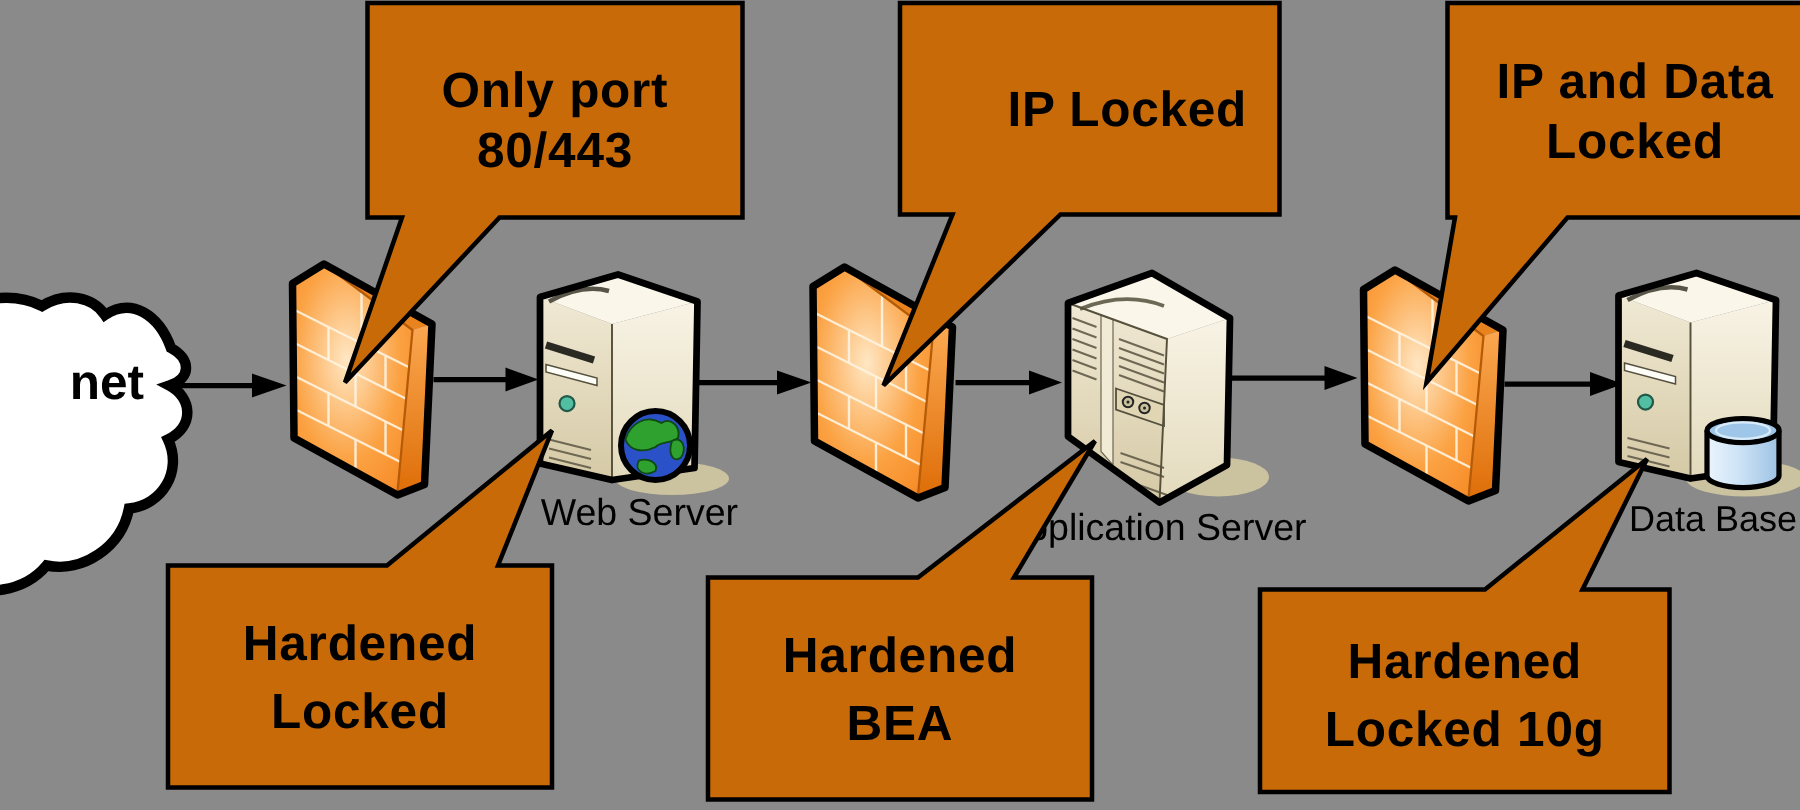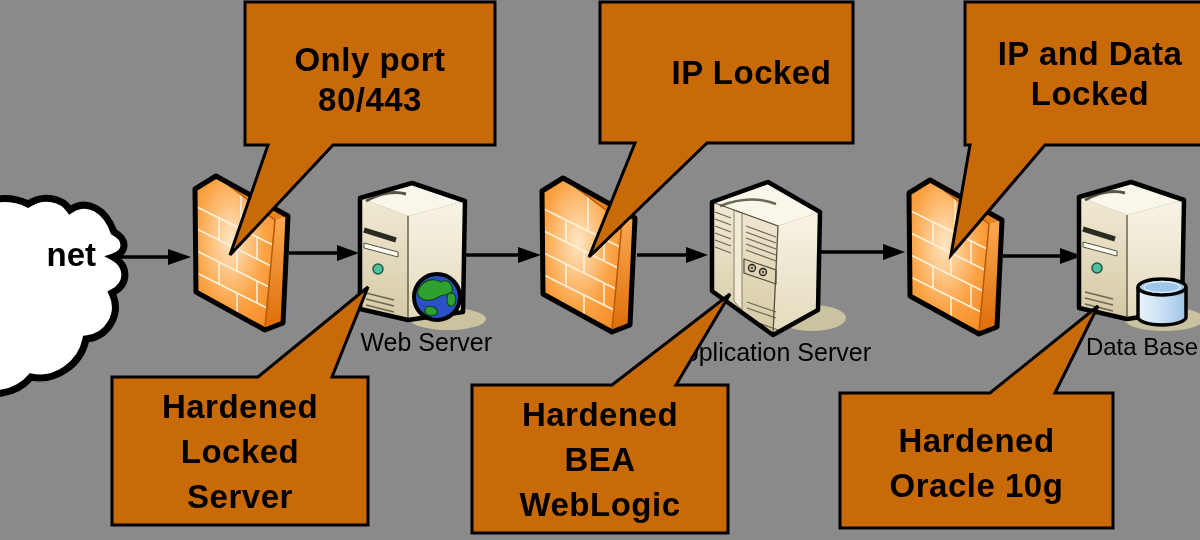--- a/index.html
+++ b/index.html
@@ -200,25 +200,23 @@
   <div class="ctext" style="left:581px;top:2px;width:253px;height:141px;margin-left:44px;">
     <span>IP Locked</span>
   </div>
   <div class="ctext" style="left:965px;top:2px;width:250px;height:143px;">
     <span>IP and Data</span>
     <span>Locked</span>
   </div>
   <div class="ctext lh45" style="left:112px;top:377px;width:256px;height:148px;">
     <span>Hardened</span>
     <span>Locked</span>
-    <span>Server</span>
   </div>
   <div class="ctext lh45" style="left:472px;top:385px;width:256px;height:148px;">
     <span>Hardened</span>
     <span>BEA</span>
-    <span>WebLogic</span>
   </div>
   <div class="ctext lh45" style="left:840px;top:398px;width:273px;height:130px;">
     <span>Hardened</span>
-    <span>Oracle 10g</span>
+    <span>Locked 10g</span>
   </div>
 
 </div>
 
 </body></html>

